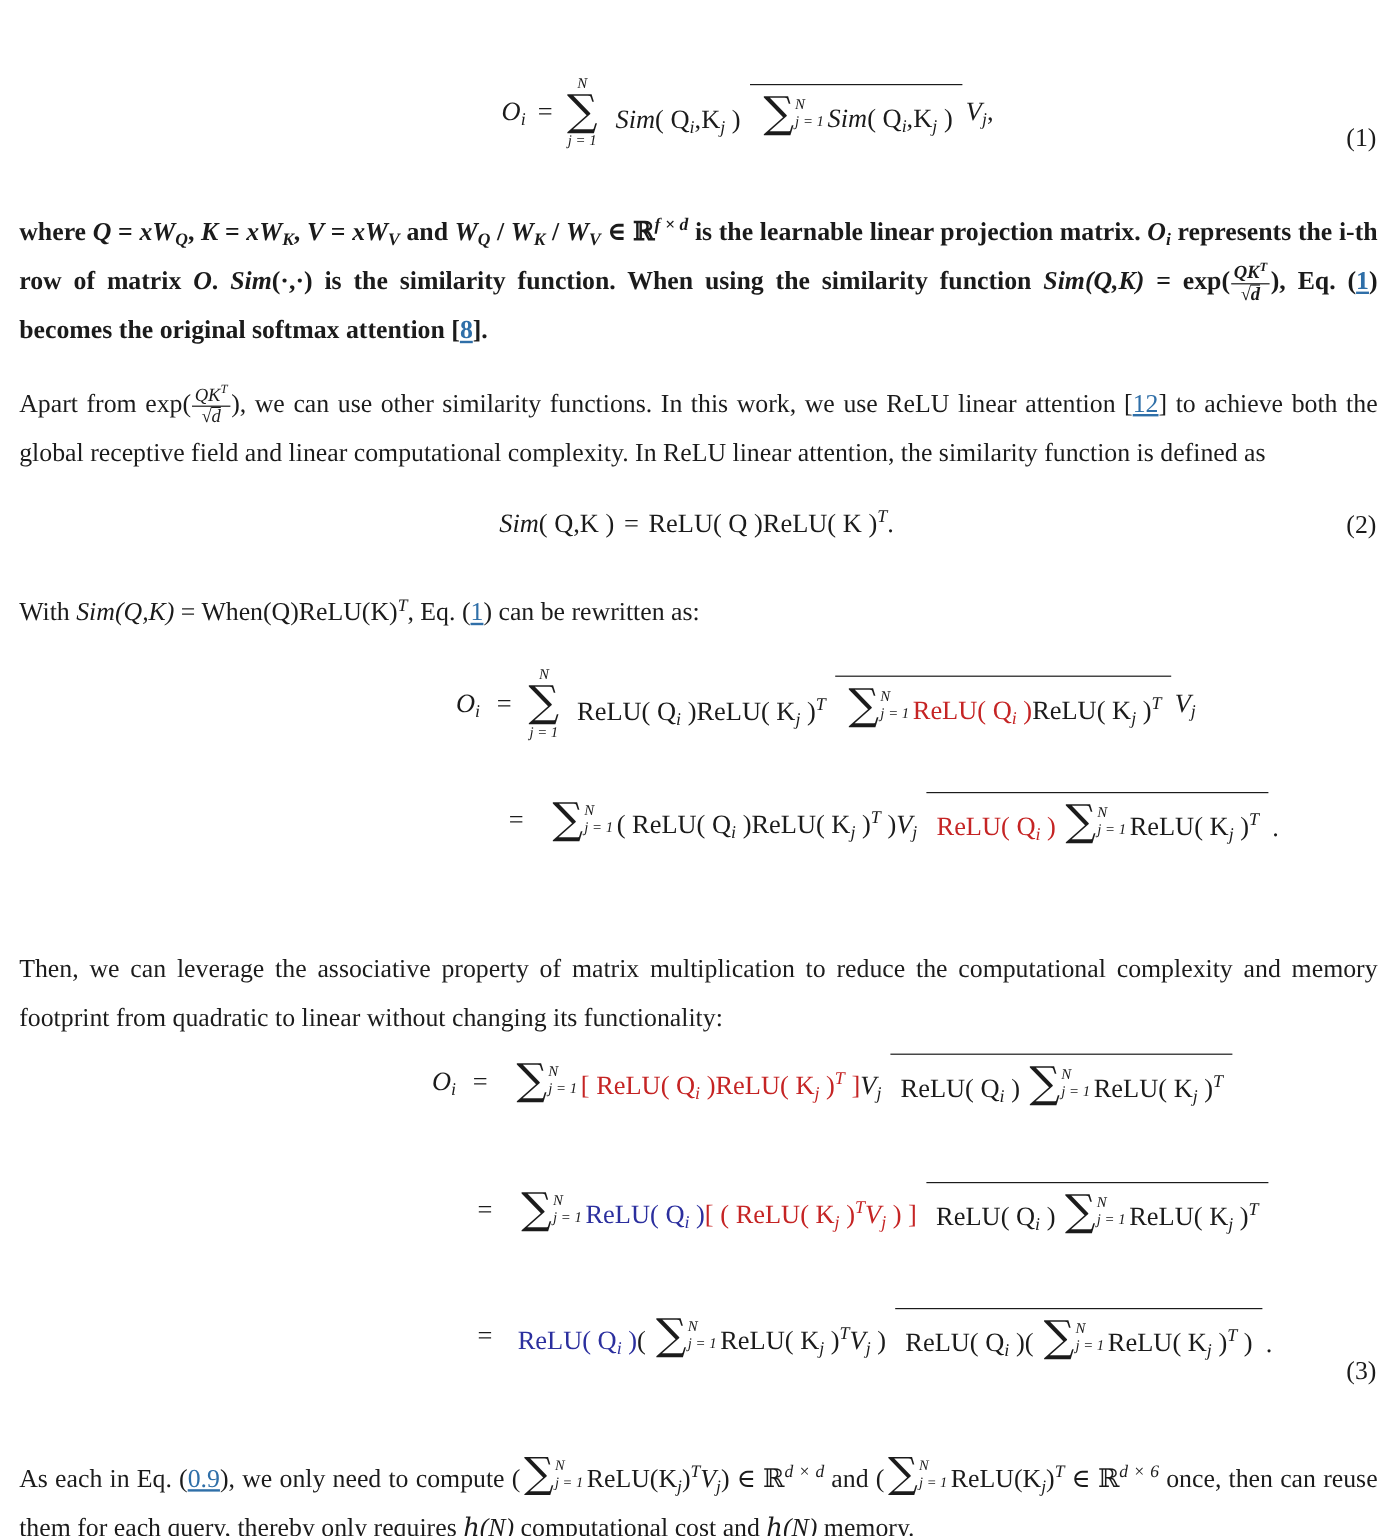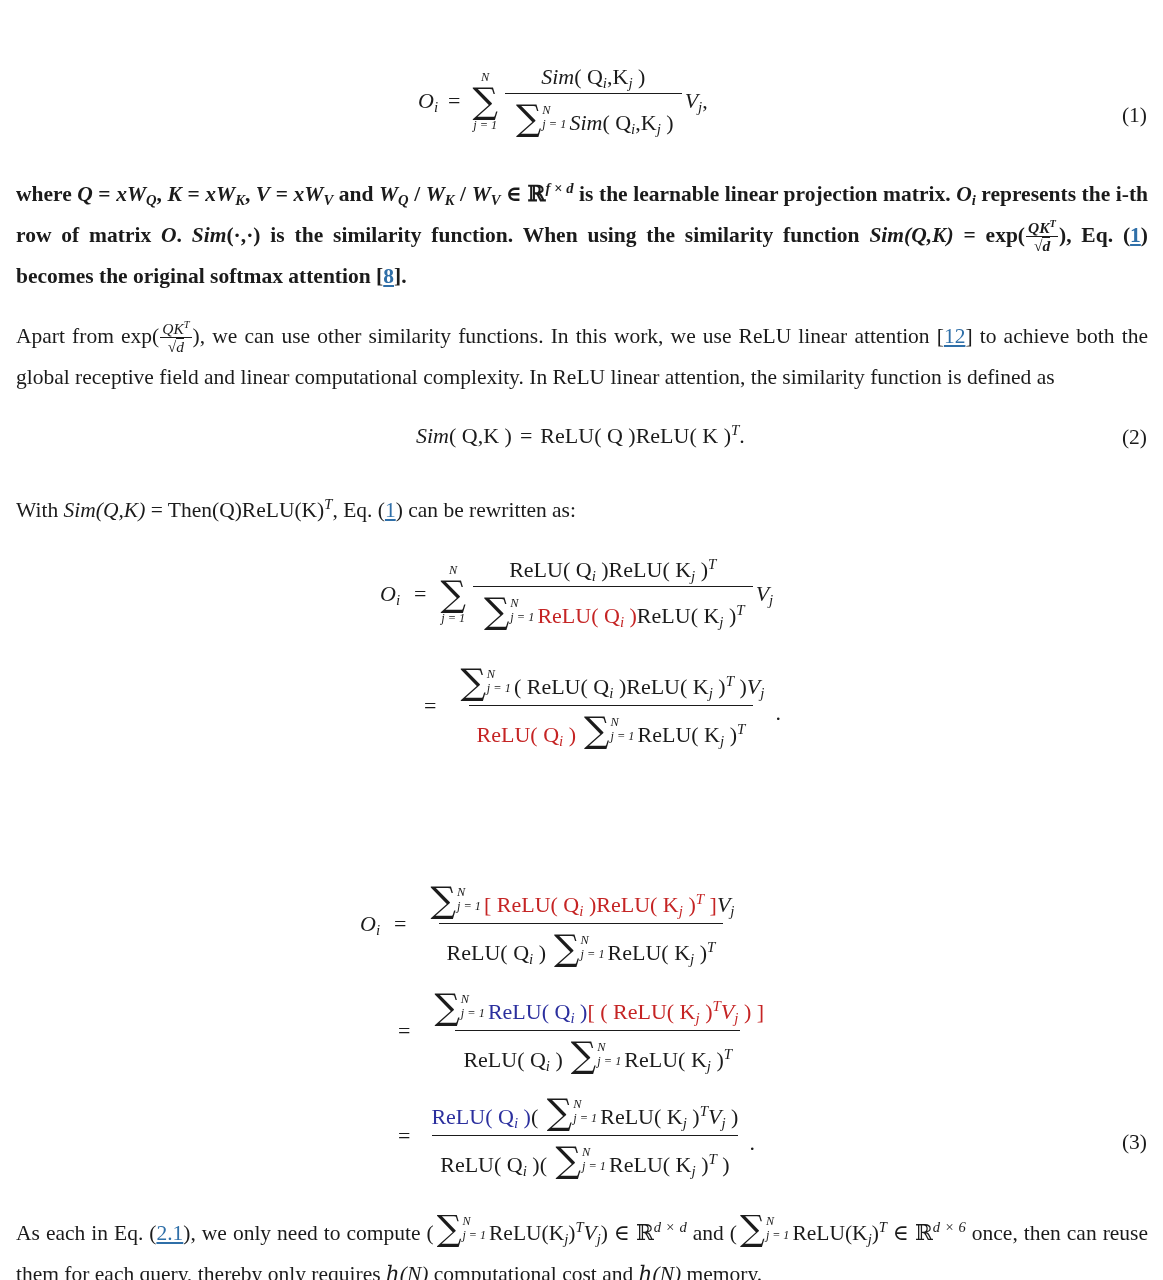--- a/index.html
+++ b/index.html
@@ -116,22 +116,21 @@
     line-height: 1.05;
     font-size: 0.56em;
     font-style: italic;
     margin-left: 1px;
   }
   .sigi .lims .up { margin-bottom: 1px; }
 
   
   .frac {
     display: inline-flex;
-    flex-direction: column;
-    align-items: center;
+    align-items: flex-end;
     vertical-align: middle;
     margin: 0 3px;
   }
   .frac > .num { padding: 1px 8px 3px; }
   .frac > .den { padding: 3px 8px 1px; border-top: 1.6px solid #1b1b1b; }
 
   .red  { color: #c52424; }
   .blue { color: #2b2f9e; }
 
   .fn { font-style: normal; }
@@ -193,21 +192,21 @@
   <div class="eq" style="left:416px; top:423px;text-align:center;">
     <div class="row">
       <span class="var"><span>Sim</span><span class="mr">( Q,K )</span></span>
       <span class="mr" style="margin:0 8px;">=</span>
       <span class="fn"><span>ReLU</span><span>( Q )</span><span>ReLU</span><span>( K )</span><sup>T</sup><span>.</span></span>
     </div>
   </div>
   <div class="eqnum" style="top:425px;">(2)</div>
 
   <div class="para nojust" style="top:490px;">
-    <span>With </span><span class="m">Sim</span><span class="m">(Q,K)</span><span> = </span><span>Then(Q)</span><span>ReLU(K)</span><sup>T</sup><span>, Eq. (</span><a class="lnk" href="#">1</a><span>) can be rewritten as:</span>
+    <span>With </span><span class="m">Sim</span><span class="m">(Q,K)</span><span> = </span><span>When(Q)</span><span>ReLU(K)</span><sup>T</sup><span>, Eq. (</span><a class="lnk" href="#">1</a><span>) can be rewritten as:</span>
   </div>
 
   <div class="eq" style="left:380px; top:556px;">
     <div class="row">
       <span class="lhs"><span>O</span><sub>i</sub></span>
       <span class="mr" style="margin:0 10px 0 4px;">=</span>
       <span class="sig">
         <span class="lim">N</span>
         <span class="glyph">∑</span>
         <span class="lim">j = 1</span>
@@ -242,20 +241,23 @@
               <span class="lims">
                 <span class="up">N</span>
                 <span>j = 1</span>
               </span>
             </span><span class="fn">ReLU</span><span class="mr">( K</span><sub>j</sub><span class="mr"> )</span><sup>T</sup></span>
       </span>
       <span class="mr" style="align-self:center; margin-top:14px;">.</span>
     </div>
   </div>
 
+  <div class="para" style="top:787px;">
+    <span>Then, we can leverage the associative property of matrix multiplication to reduce the computational complexity and memory footprint from quadratic to linear without changing its functionality:</span>
+  </div>
 
   <div class="eq" style="left:360px; top:878px;">
     <div class="row">
       <span class="lhs"><span>O</span><sub>i</sub></span>
       <span class="mr" style="margin:0 10px 0 4px;">=</span>
       <span class="frac">
         <span class="num"><span class="sigi">
               <span class="glyph">∑</span>
               <span class="lims">
                 <span class="up">N</span>
@@ -313,21 +315,21 @@
                 <span>j = 1</span>
               </span>
             </span><span class="fn">ReLU</span><span class="mr">( K</span><sub>j</sub><span class="mr"> )</span><sup>T</sup><span class="mr"> )</span></span>
       </span>
       <span class="mr" style="align-self:center; margin-top:14px;">.</span>
     </div>
   </div>
   <div class="eqnum" style="top:1130px;">(3)</div>
 
   <div class="para" style="top:1208px;">
-    <span>As each in Eq. (</span><a class="lnk" href="#">2.1</a><span>), we only need to compute (</span><span class="sigi">
+    <span>As each in Eq. (</span><a class="lnk" href="#">0.9</a><span>), we only need to compute (</span><span class="sigi">
         <span class="glyph">∑</span>
         <span class="lims">
           <span class="up">N</span>
           <span>j = 1</span>
         </span>
       </span><span class="fn">ReLU(K</span><sub>j</sub><span class="fn">)</span><sup>T</sup><span class="m">V</span><sub>j</sub><span>)</span><span>  ∈ </span><span class="bb">ℝ</span><sup>d × d</sup><span>  and (</span><span class="sigi">
         <span class="glyph">∑</span>
         <span class="lims">
           <span class="up">N</span>
           <span>j = 1</span>

